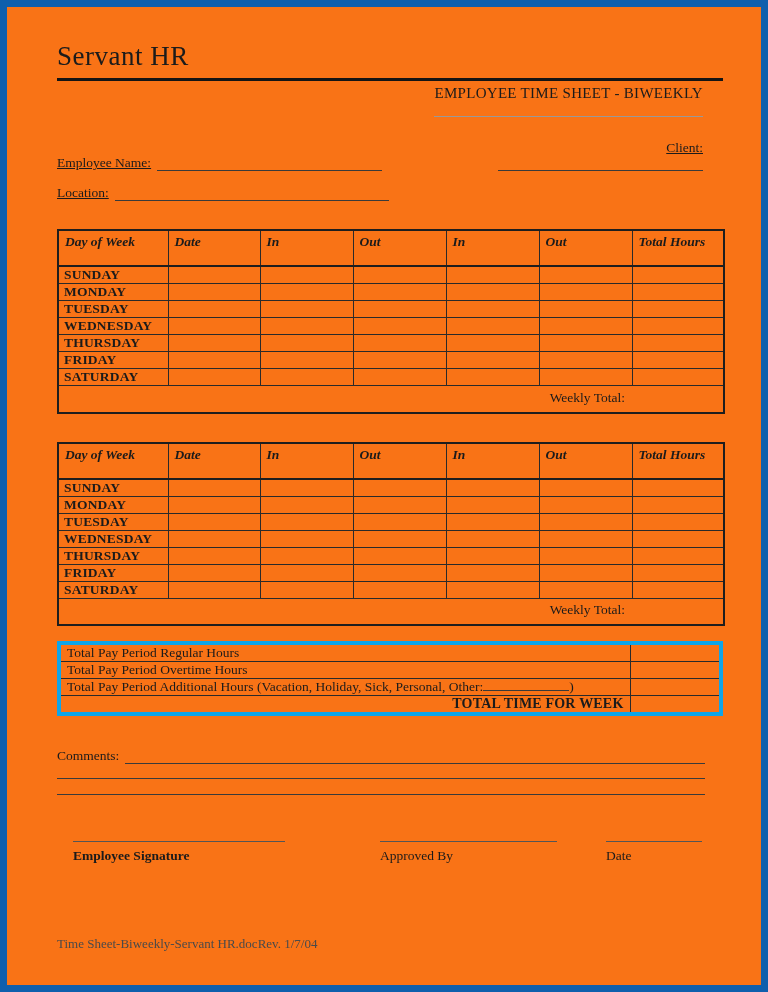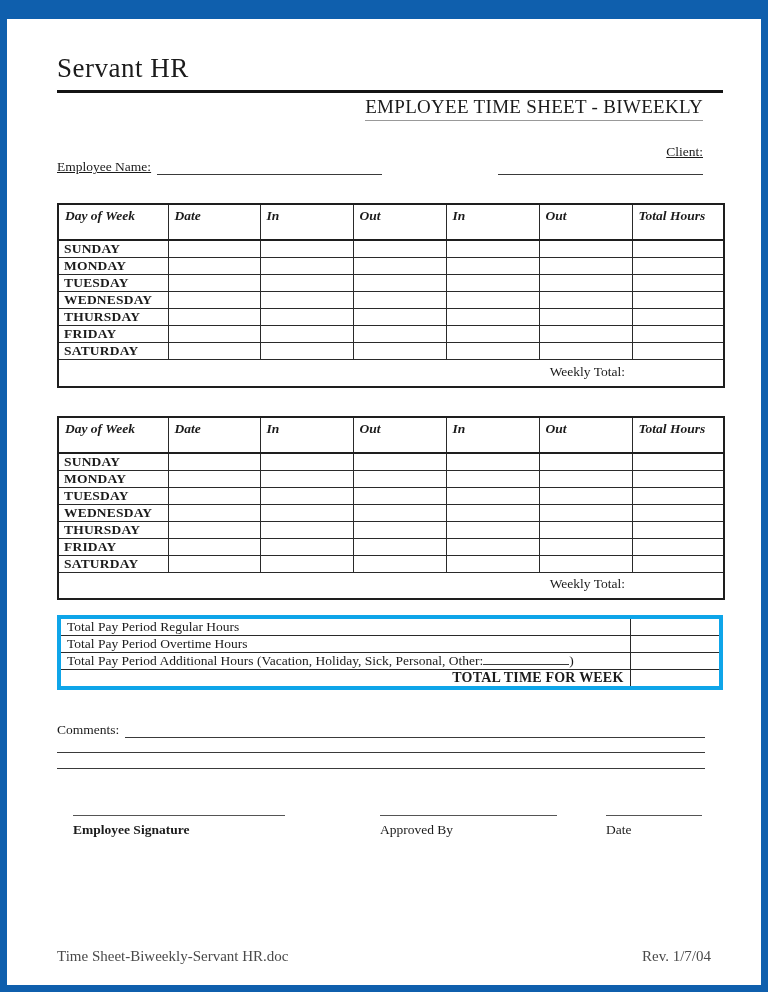--- a/index.html
+++ b/index.html
@@ -1,26 +1,26 @@
 <!DOCTYPE html>
 <html><head>
 <meta charset="utf-8">
 <style>
   html,body{margin:0;padding:0;}
   body{width:768px;height:992px;font-family:"Liberation Serif","DejaVu Serif",serif;color:#1b1b1b;}
   .frame{width:768px;height:992px;background:#0f5fad;position:relative;box-sizing:border-box;}
-  .page{position:absolute;left:7px;top:7px;right:7px;bottom:7px;background:#ffffff;overflow:hidden;
-        padding:0 38px 0 50px;box-sizing:border-box;margin-top:12px;}
+  .page{position:absolute;left:7px;top:7px;right:7px;bottom:7px;background:#f97316;overflow:hidden;
+        padding:0 38px 0 50px;box-sizing:border-box;}
 
   
   .brand{margin-top:34px;font-size:27px;line-height:30px;letter-spacing:.5px;}
   .hrule{margin-top:7px;height:3px;background:#141414;}
   .title-row{margin-top:3px;text-align:right;}
-  .doc-title{display:inline-block;font-size:19px;letter-spacing:.3px;border-bottom:1px solid #999;
-             padding-bottom:2px;margin-right:20px;}
+  .doc-title{display:inline-block;font-size:15px;letter-spacing:.3px;border-bottom:1px solid #999;
+             padding-bottom:14px;margin-right:20px;}
 
   
   .fields{margin-top:36px;font-size:13.5px;text-decoration:underline;}
   .frow{display:flex;align-items:flex-end;height:18px;}
   .frow + .frow{margin-top:12px;}
   .lbl{white-space:nowrap;}
   .fill{display:inline-block;border-bottom:1px solid #3a3a3a;height:14px;margin-left:6px;}
   .w225{width:225px;} .w205{width:205px;} .w274{width:274px;}
   .client-field{margin-left:auto;margin-right:20px;display:flex;align-items:flex-end;flex-direction:column;}
 
@@ -51,21 +51,21 @@
 
   
   .sigs{position:relative;height:50px;margin-top:46px;font-size:13.5px;}
   .sig{position:absolute;top:0;}
   .sig-line{border-top:1.5px solid #555;height:4px;}
   .sig-lbl{margin-top:2px;}
   .sig1{left:16px;width:212px;font-weight:bold;} .sig2{left:323px;width:177px;} .sig3{left:549px;width:96px;}
 
   
   .footer{position:absolute;left:50px;right:50px;top:929px;display:flex;
-          justify-content:space-between;font-size:15px;color:#4a4a4a;}
+          font-size:13px;color:#4a4a4a;}
 </style>
 </head>
 <body>
 
 <div class="frame">
   <div class="page">
 
     <div class="brand">Servant HR</div>
     <div class="hrule"></div>
     <div class="title-row">
@@ -74,20 +74,24 @@
 
     <div class="fields">
       <div class="frow">
         <span class="lbl">Employee Name:</span>
         <span class="fill w225"></span>
         <span class="client-field">
           <span class="lbl">Client:</span>
           <span class="fill w205"></span>
         </span>
       </div>
+      <div class="frow">
+        <span class="lbl">Location:</span>
+        <span class="fill w274"></span>
+      </div>
     </div>
 
     <table class="week t1">
       <colgroup>
           <col style="width:110px">
           <col style="width:92px">
           <col style="width:93px">
           <col style="width:93px">
           <col style="width:93px">
           <col style="width:93px">

